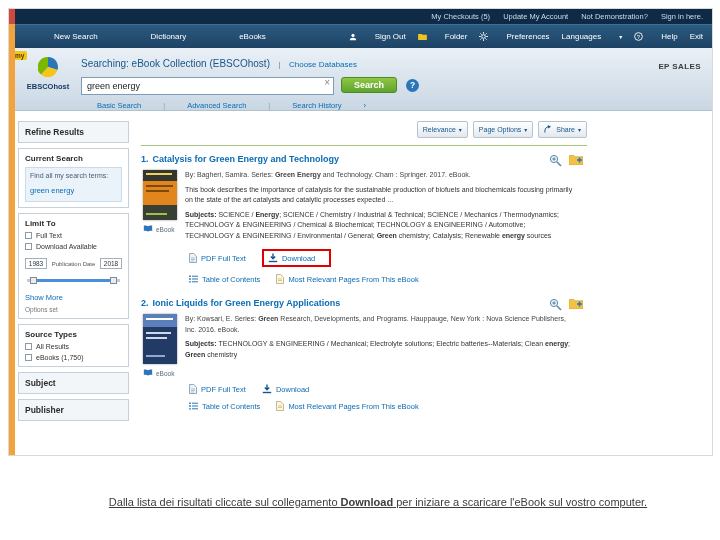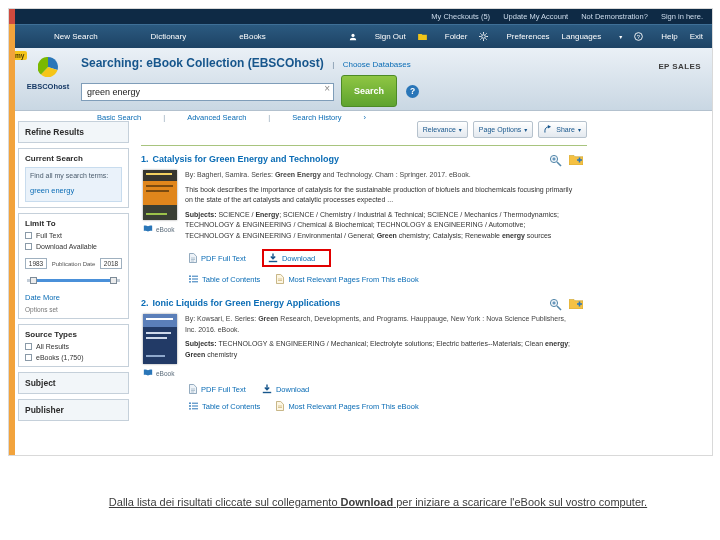--- a/index.html
+++ b/index.html
@@ -23,28 +23,28 @@
   .toolitem { display:flex; align-items:center; gap:18px; font-size:8px; color:#fff; white-space:nowrap; }
   .toolitem svg { display:block; }
   .caret { font-size:6px; color:#fff; }
 
   
   .header { position:absolute; left:0; top:39px; right:0; height:63px; background:linear-gradient(#eaf0f6,#c9d7e3); border-bottom:1px solid #b3c1ce; }
   .mybadge { position:absolute; left:3px; top:3px; background:#f5c518; color:#4c3b00; font-size:6.5px; font-weight:bold; padding:1px 3px; border-radius:2px; }
   .logo { position:absolute; left:13px; top:9px; width:52px; text-align:center; }
   .logo-text { font-size:7.5px; font-weight:bold; color:#173a66; display:block; margin-top:1px; }
   .srcharea { position:absolute; left:72px; top:5px; }
-  .searching { font-size:12px; color:#17568c; font-weight:bold; }
+  .searching { font-size:10px; color:#17568c; font-weight:normal; }
   .hdr-sep { font-size:8px; color:#6c859c; margin:0 4px; }
   .choose-db { font-size:8px; color:#0a6cb5; }
   .srchrow { margin-top:4px; display:flex; align-items:center; }
   .srchinput-wrap { position:relative; }
   .srchinput { width:253px; height:18px; border:1px solid #7f9db9; background:#fff; font-size:9px; padding:0 14px 0 5px; font-family:"Liberation Sans", sans-serif; color:#222; }
   .clear-x { position:absolute; right:4px; top:2px; font-size:10px; color:#8a8a8a; }
-  .srchbtn { margin-left:7px; width:56px; height:32px; background:linear-gradient(#8fc643,#5ea32f); border:1px solid #4c8a26; border-radius:3px; color:#fff; font-size:9px; font-weight:bold; display:flex; align-items:center; justify-content:center; }
+  .srchbtn { margin-left:7px; width:56px; height:16px; background:linear-gradient(#8fc643,#5ea32f); border:1px solid #4c8a26; border-radius:3px; color:#fff; font-size:9px; font-weight:bold; display:flex; align-items:center; justify-content:center; }
   .qcircle { margin-left:9px; width:13px; height:13px; border-radius:50%; background:#2a76b8; color:#fff; font-size:8.5px; font-weight:bold; display:flex; align-items:center; justify-content:center; }
   .srchlinks { margin-top:6px; display:flex; gap:6px; align-items:center; }
   .srchlinks a, .srchlinks .sep { font-size:7.5px; color:#0a6cb5;padding-left:16px; }
   .srchlinks .sep { color:#8fa4b6; }
   .acct { position:absolute; right:11px; top:14px; font-size:8px; font-weight:bold; color:#3c3c3c; letter-spacing:0.4px; }
 
   
   .sidebar { position:absolute; left:9px; top:112px; width:111px; }
   .panel { background:#fff; border:1px solid #c5d0da; margin-bottom:5px; padding:5px 6px; }
   .panel-head { font-weight:bold; font-size:8.5px; color:#2b2b2b; background:#f2f6f9; }
@@ -236,21 +236,21 @@
         <span class="datebox">1983</span>
         <span class="datelabel">Publication Date</span>
         <span class="datebox">2018</span>
       </div>
       <div class="slider">
         <div class="slider-track"></div>
         <div class="slider-fill"></div>
         <span class="handle h1"></span>
         <span class="handle h2"></span>
       </div>
-      <a class="showmore">Date More</a>
+      <a class="showmore">Show More</a>
       <div class="optionsset">Options set</div>
     </div>
 
     <div class="panel">
       <div class="panel-title">Source Types</div>
       <div class="cbrow">
         <span class="cb"></span>
         <span class="lbl">All Results</span>
       </div>
       <div class="cbrow">

